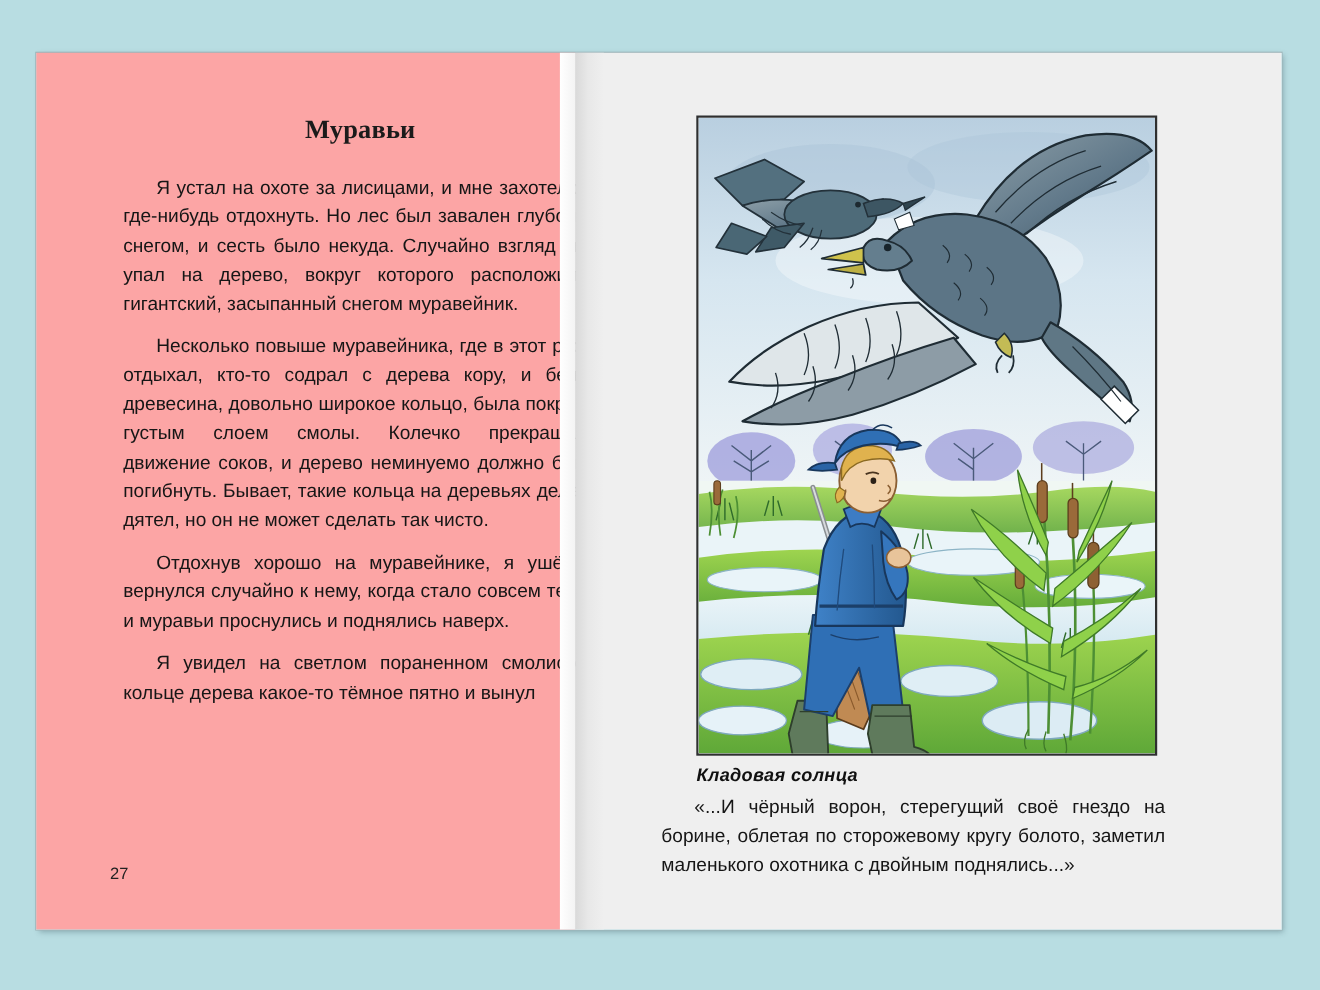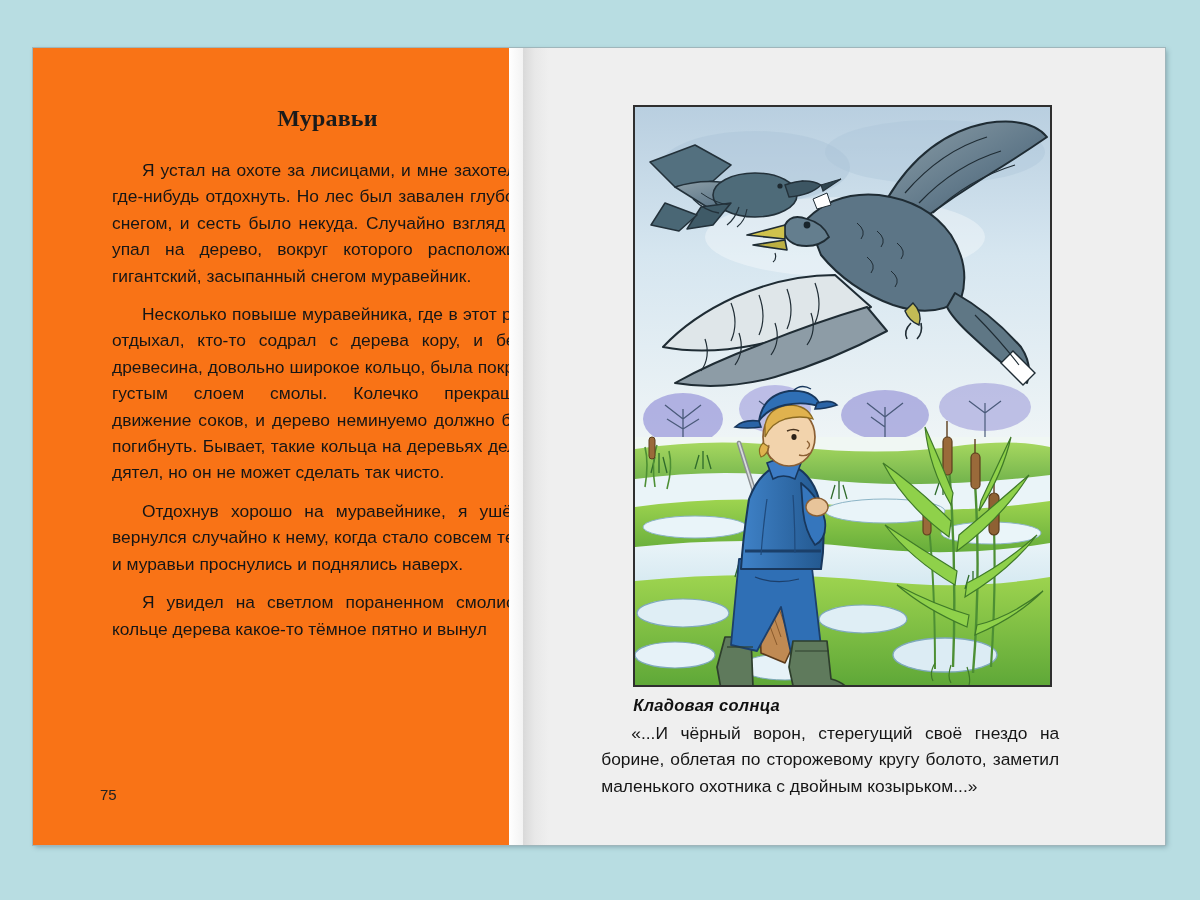--- a/index.html
+++ b/index.html
@@ -25,21 +25,21 @@
     box-shadow: 0 0 0 1px #9fb6bb, 2px 2px 5px rgba(40,70,80,.35);
   }
 
   .page {
     position: relative;
     height: 100%;
     box-sizing: border-box;
   }
   .page-left {
     width: 511px;
-    background: #f97316;
+    background: #fca5a5;
   }
   .page-right {
     width: 669px;
     background: #efefef;
   }
   .page-right::before {
     content: "";
     position: absolute;
     left: 0; top: 0; bottom: 0;
     width: 26px;
@@ -138,21 +138,21 @@
 
     <div class="story-title">Муравьи</div>
 
     <div class="story-body">
       <p>Я устал на охоте за лисицами, и мне захотелось где-нибудь отдохнуть. Но лес был завален глубоким снегом, и сесть было некуда. Случайно взгляд мой упал на дерево, вокруг которого расположился гигантский, засыпанный снегом муравейник.</p>
       <p>Несколько повыше муравейника, где в этот раз я отдыхал, кто-то содрал с дерева кору, и белая древесина, довольно широкое кольцо, была покрыта густым слоем смолы. Колечко прекращало движение соков, и дерево неминуемо должно было погибнуть. Бывает, такие кольца на деревьях делает дятел, но он не может сделать так чисто.</p>
       <p>Отдохнув хорошо на муравейнике, я ушёл и вернулся случайно к нему, когда стало совсем тепло и муравьи проснулись и поднялись наверх.</p>
       <p>Я увидел на светлом пораненном смолистом кольце дерева какое-то тёмное пятно и вынул</p>
     </div>
 
-    <div class="folio">75</div>
+    <div class="folio">27</div>
   </div>
 
   <div class="page page-right">
 
     <div class="illus-frame">
       <svg viewBox="0 0 415 578" preserveAspectRatio="none">
         <defs>
           <linearGradient id="skyG" x1="0" y1="0" x2="0" y2="1">
             <stop offset="0%" stop-color="#b9cfe0"></stop>
             <stop offset="45%" stop-color="#d6e6f0"></stop>
@@ -359,17 +359,17 @@
         <g stroke="#4d8f34" stroke-width="1.6" fill="none">
           <path d="M10 380 q4 -24 0 -40 M20 380 q-4 -26 2 -42 M32 382 q6 -22 2 -38"></path>
         </g>
         <rect x="14" y="330" width="6" height="22" rx="3" fill="#9a6a3a" stroke="#5c3d1d" stroke-width="1"></rect>
       </svg>
     </div>
 
     <div class="caption-title">Кладовая солнца</div>
 
     <div class="caption-body">
-      <p>«...И чёрный ворон, стерегущий своё гнездо на борине, облетая по сторожевому кругу болото, заметил маленького охотника с двойным козырьком...»</p>
+      <p>«...И чёрный ворон, стерегущий своё гнездо на борине, облетая по сторожевому кругу болото, заметил маленького охотника с двойным поднялись...»</p>
     </div>
   </div>
 
 </div>
 
 </body></html>

